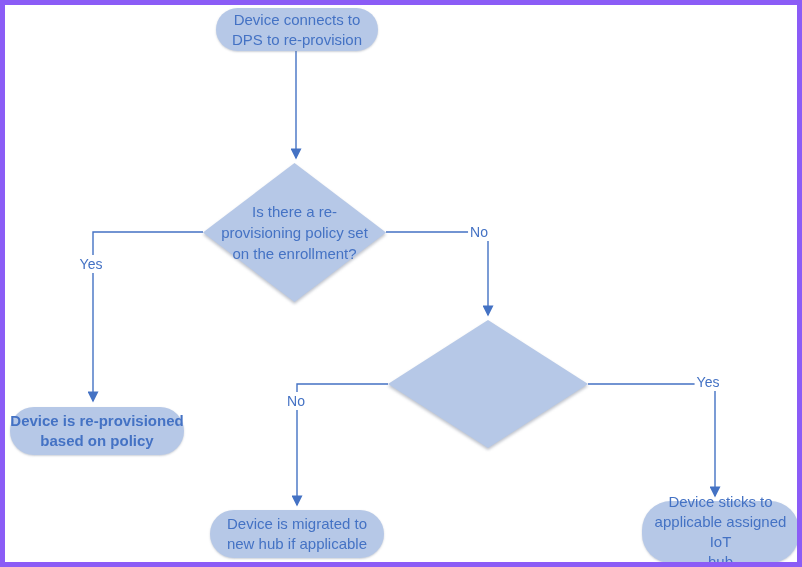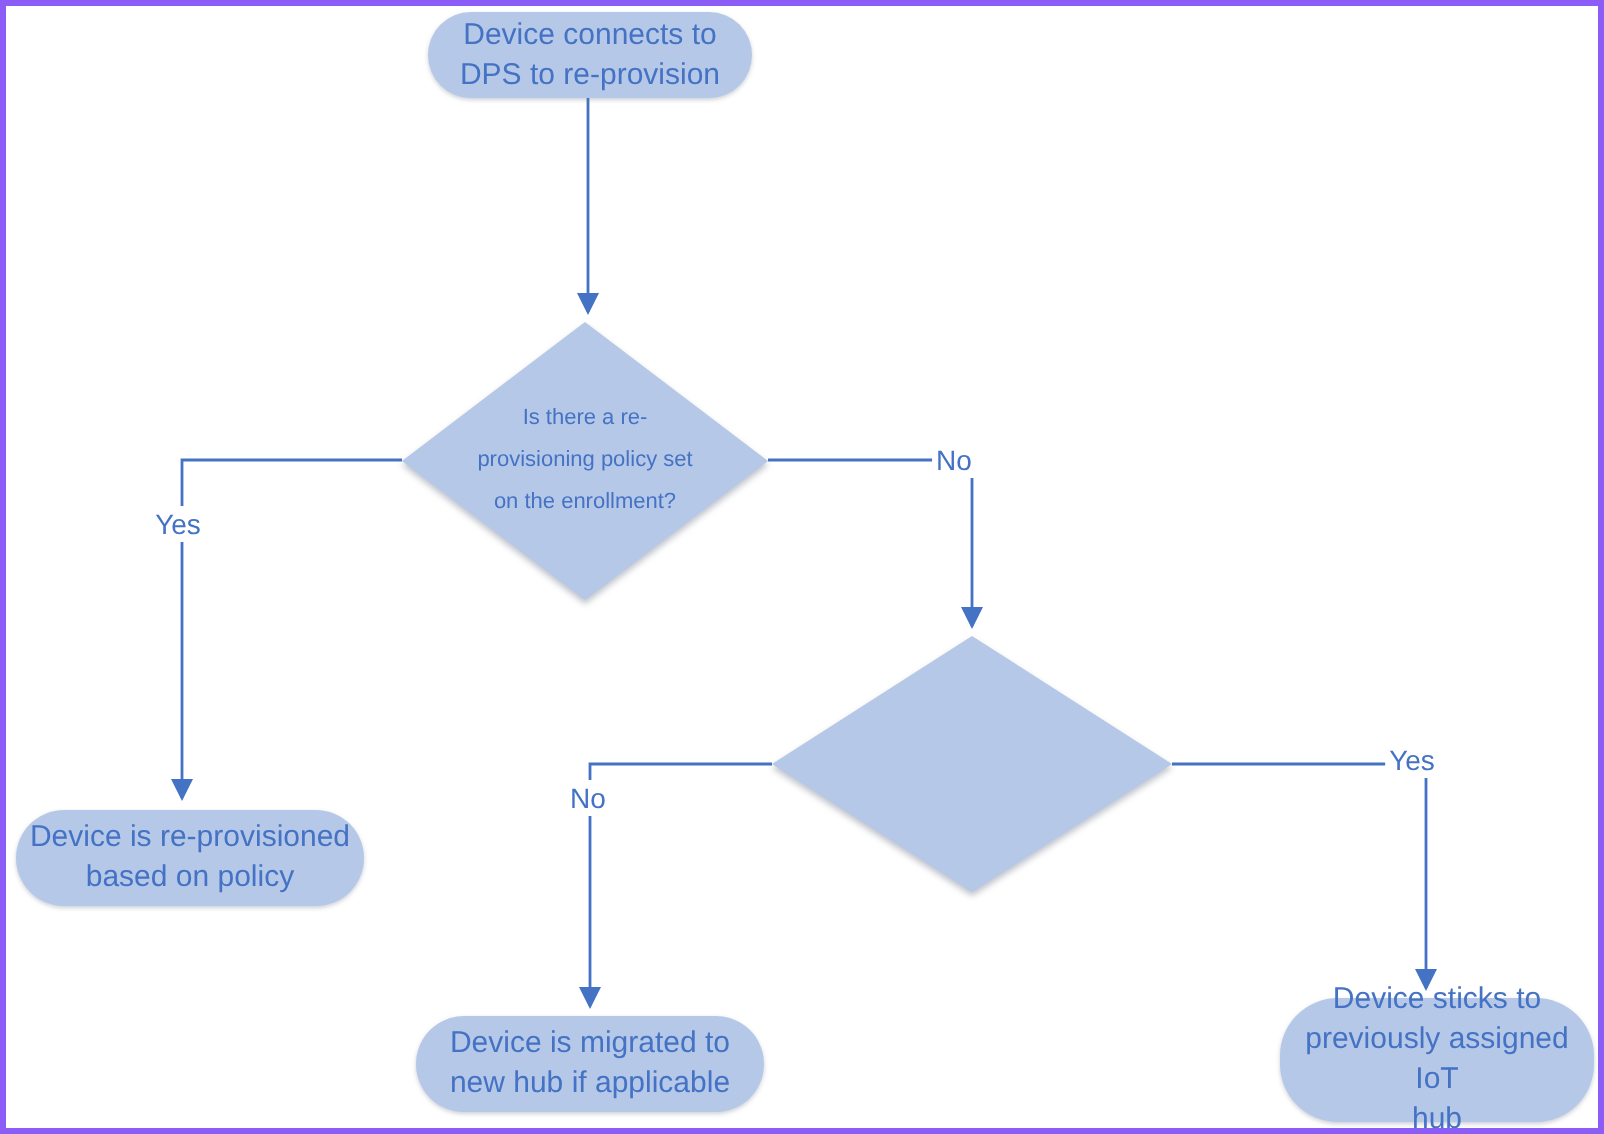--- a/index.html
+++ b/index.html
@@ -12,21 +12,21 @@
   body {
     font-family: "Liberation Sans", sans-serif;
     background: #e9e9e9;
   }
   .canvas {
     position: relative;
     width: 802px;
     height: 567px;
     background: var(--bg);
     overflow: hidden;
-    border: 3px solid #8b5cf6;
+    border: 5px solid #8b5cf6;
   }
   svg.connectors {
     position: absolute;
     left: 0; top: 0;
     width: 802px; height: 567px;
   }
   svg.connectors polyline, svg.connectors line {
     fill: none;
     stroke: var(--line-color);
     stroke-width: 1.4;
@@ -39,21 +39,21 @@
     display: flex;
     align-items: center;
     justify-content: center;
     text-align: center;
     white-space: pre-line;
     font-size: 15px;
     line-height: 20px;
     box-shadow: 0 1px 2px rgba(110,120,140,0.35);
   }
   .terminal-start { left: 211px; top: 3px;   width: 162px; height: 43px; border-radius: 21.5px; }
-  .result-left   { left: 5px;   top: 402px; width: 174px; height: 48px; border-radius: 24px; }
+  .result-left   { left: 5px;   top: 402px; width: 174px; height: 48px; border-radius: 24px; font-weight: bold; }
   .result-mid    { left: 205px; top: 505px; width: 174px; height: 48px; border-radius: 24px; }
   .result-right  { left: 637px; top: 496px; width: 157px; height: 62px; border-radius: 29px; }
   .diamond-wrap {
     position: absolute;
     filter: drop-shadow(0 2px 1.5px rgba(110,120,140,0.45));
   }
   .diamond-shape {
     width: 100%; height: 100%;
     background: var(--shape-fill);
     clip-path: polygon(50% 0, 100% 50%, 50% 100%, 0 50%);
@@ -61,21 +61,21 @@
   .d1 { left: 198px; top: 158px; width: 183px; height: 139px; }
   .d2 { left: 383px; top: 315px; width: 200px; height: 128px; }
   .diamond-text {
     position: absolute;
     display: flex;
     align-items: center;
     justify-content: center;
     text-align: center;
     white-space: pre-line;
     color: var(--text-color);
-    font-size: 11px;
+    font-size: 15px;
     line-height: 21px;
   }
   .d1t { left: 186px; top: 158px; width: 207px; height: 139px; }
   .d2t { left: 385px; top: 315px; width: 196px; height: 128px; line-height: 20px; }
   .edge-label {
     position: absolute;
     transform: translate(-50%, -50%);
     background: var(--bg);
     color: var(--text-color);
     font-size: 14px;
@@ -124,21 +124,21 @@
     <div class="diamond-shape"></div>
   </div>
 
   <div class="node result-left">Device is re-provisioned
 based on policy</div>
 
   <div class="node result-mid">Device is migrated to
 new hub if applicable</div>
 
   <div class="node result-right">Device sticks to
-previously assigned IoT
+applicable assigned IoT
 hub</div>
 
   <div class="edge-label lbl-yes1">Yes</div>
 
   <div class="edge-label lbl-no1">No</div>
 
   <div class="edge-label lbl-no2">No</div>
 
   <div class="edge-label lbl-yes2">Yes</div>
 

